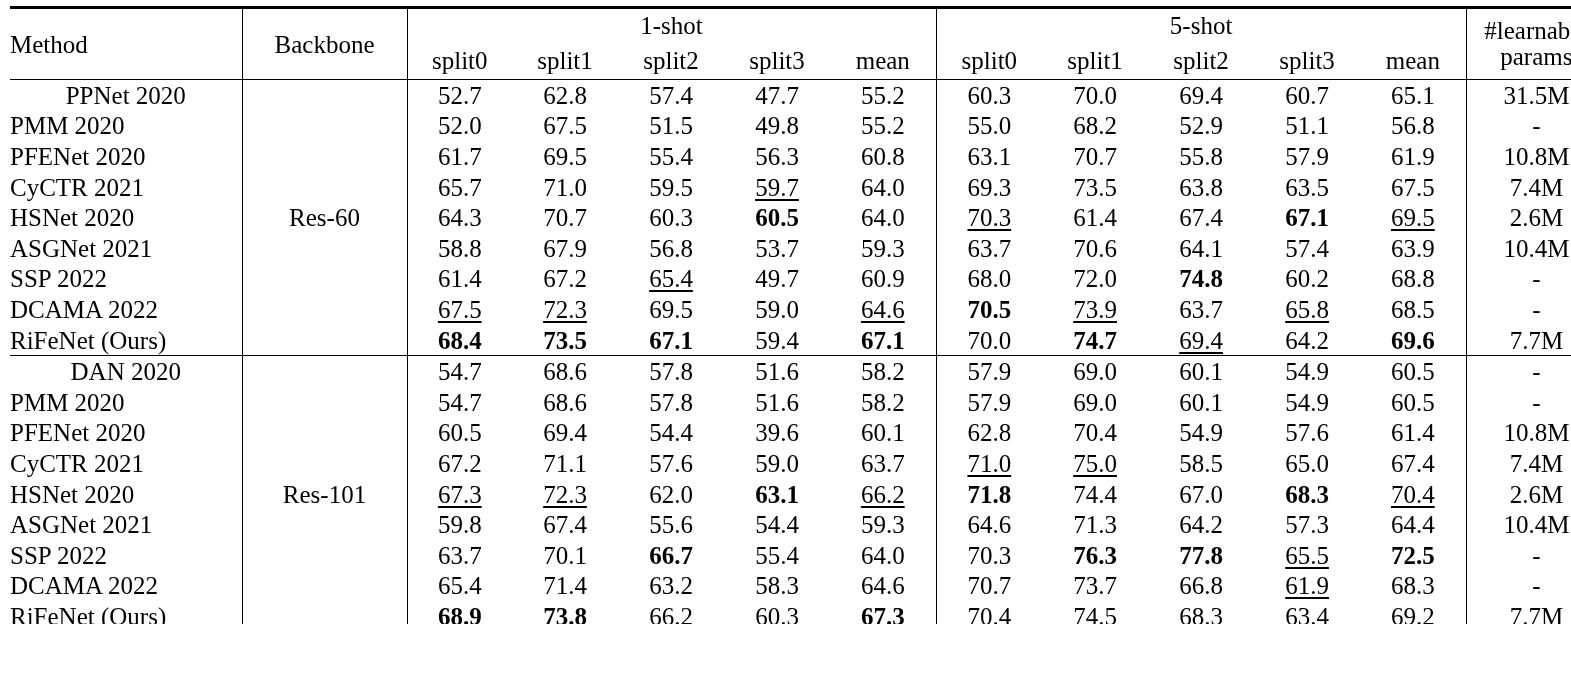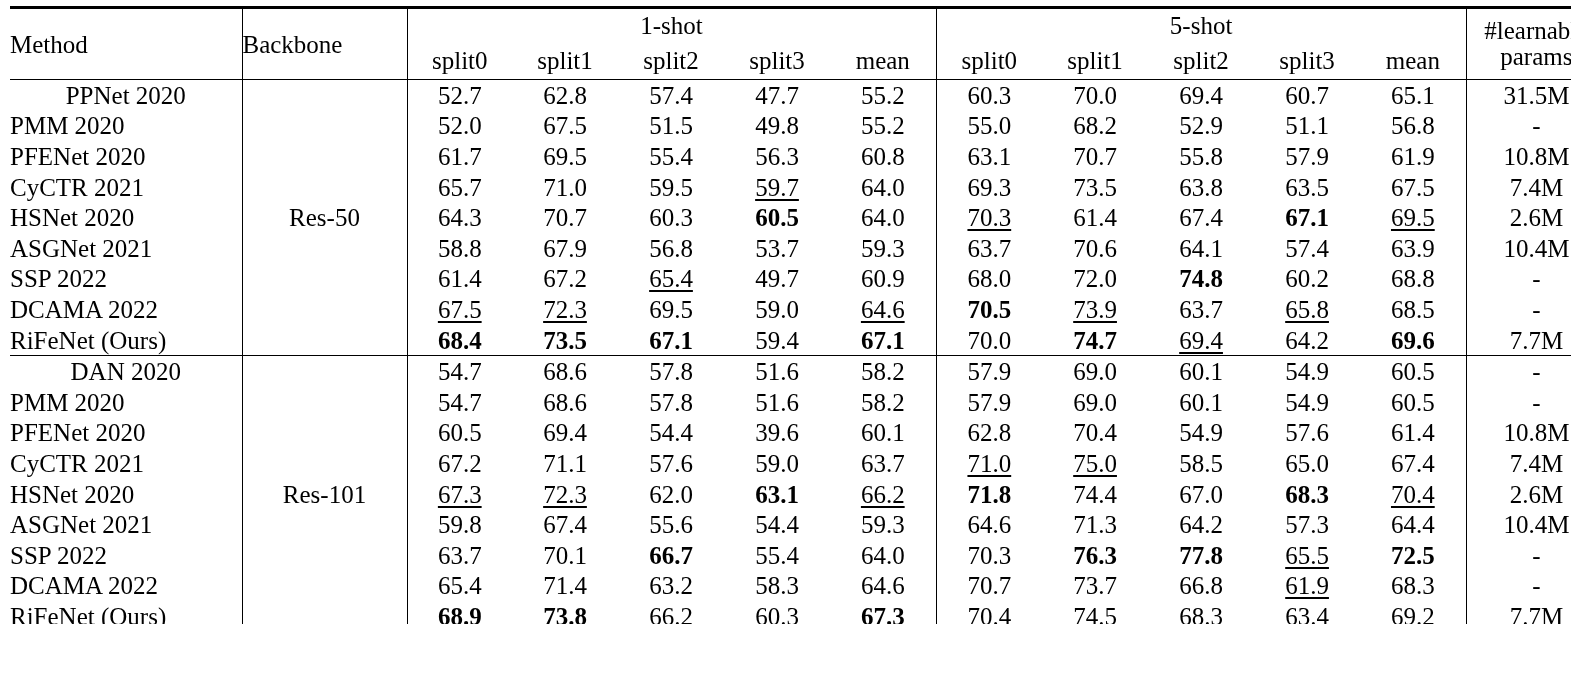--- a/index.html
+++ b/index.html
@@ -56,21 +56,21 @@
   .subhdr {
     text-align: center;
     font-size: 25px;
     margin-top: 7px;
   }
   .hdr-cell-tall {
     text-align: left;
     padding-left: 8px;
     font-size: 25px;
   }
-  .hdr-cell-tall.center { padding-left: 0; }
+  .hdr-cell-tall.center { text-align: center; padding-left: 0; }
 
   .data-row td { height: 30.6px; }
   .hdr-group-row td { height: 32px; }
   .hdr-sub-row td { height: 38px; }
 
   .params-two-line {
     text-align: center;
     line-height: 1.05;
   }
 </style>
@@ -112,21 +112,21 @@
           <td class="subhdr">split3</td>
           <td class="subhdr">mean</td>
           <td class="subhdr vsep-left">split0</td>
           <td class="subhdr">split1</td>
           <td class="subhdr">split2</td>
           <td class="subhdr">split3</td>
           <td class="subhdr">mean</td>
         </tr>
         <tr class="data-row rule-mid">
           <td class="c-method ">PPNet 2020</td>
-          <td class="c-backbone vsep-left" rowspan="9">Res-50</td>
+          <td class="c-backbone vsep-left" rowspan="9">Res-60</td>
           <td class="c-num vsep-left"><span class="">52.7</span></td>
           <td class="c-num"><span class="">62.8</span></td>
           <td class="c-num"><span class="">57.4</span></td>
           <td class="c-num"><span class="">47.7</span></td>
           <td class="c-num"><span class="">55.2</span></td>
           <td class="c-num vsep-left"><span class="">60.3</span></td>
           <td class="c-num"><span class="">70.0</span></td>
           <td class="c-num"><span class="">69.4</span></td>
           <td class="c-num"><span class="">60.7</span></td>
           <td class="c-num"><span class="">65.1</span></td>

